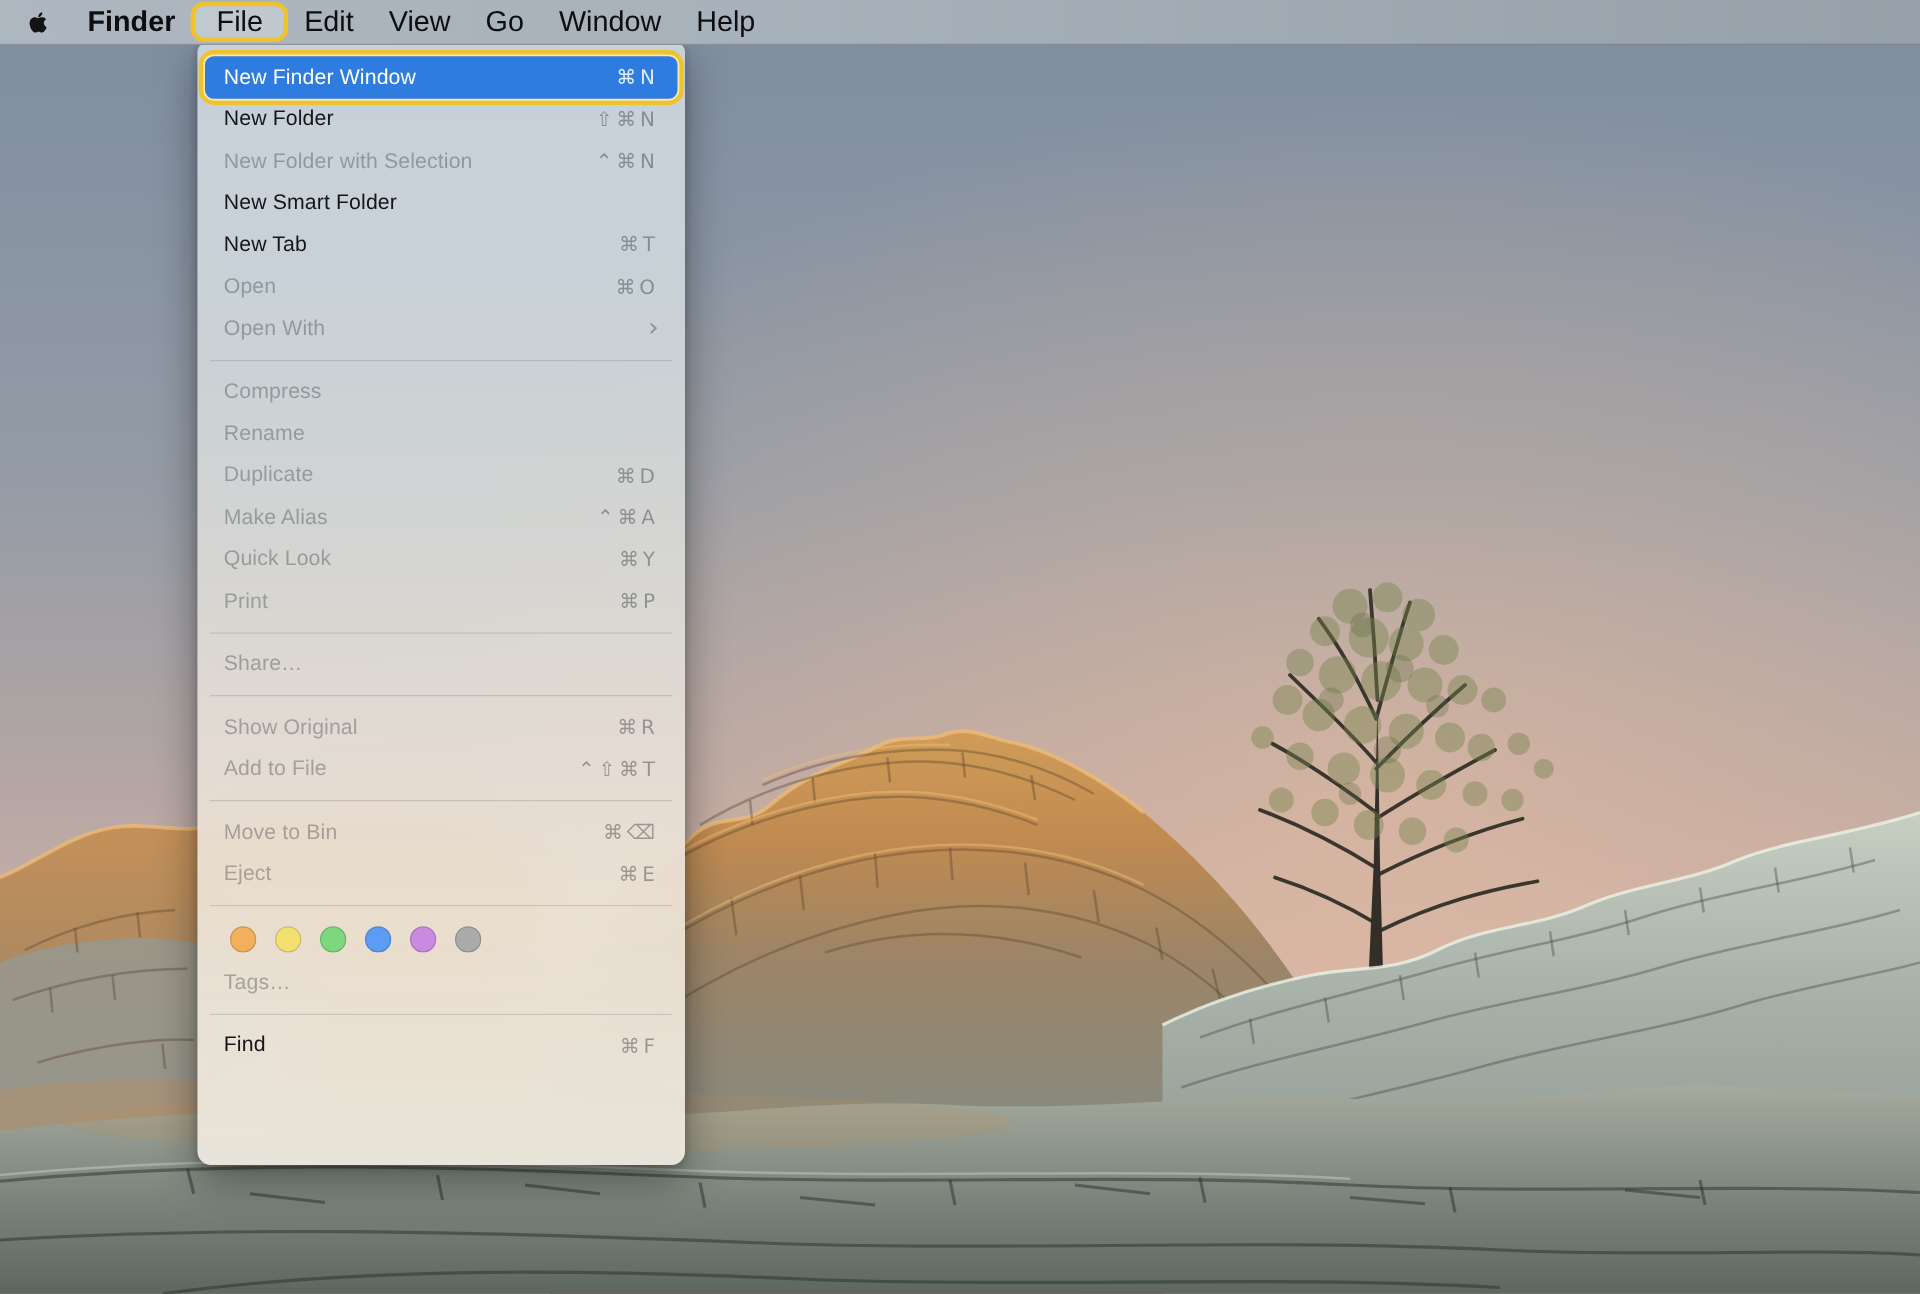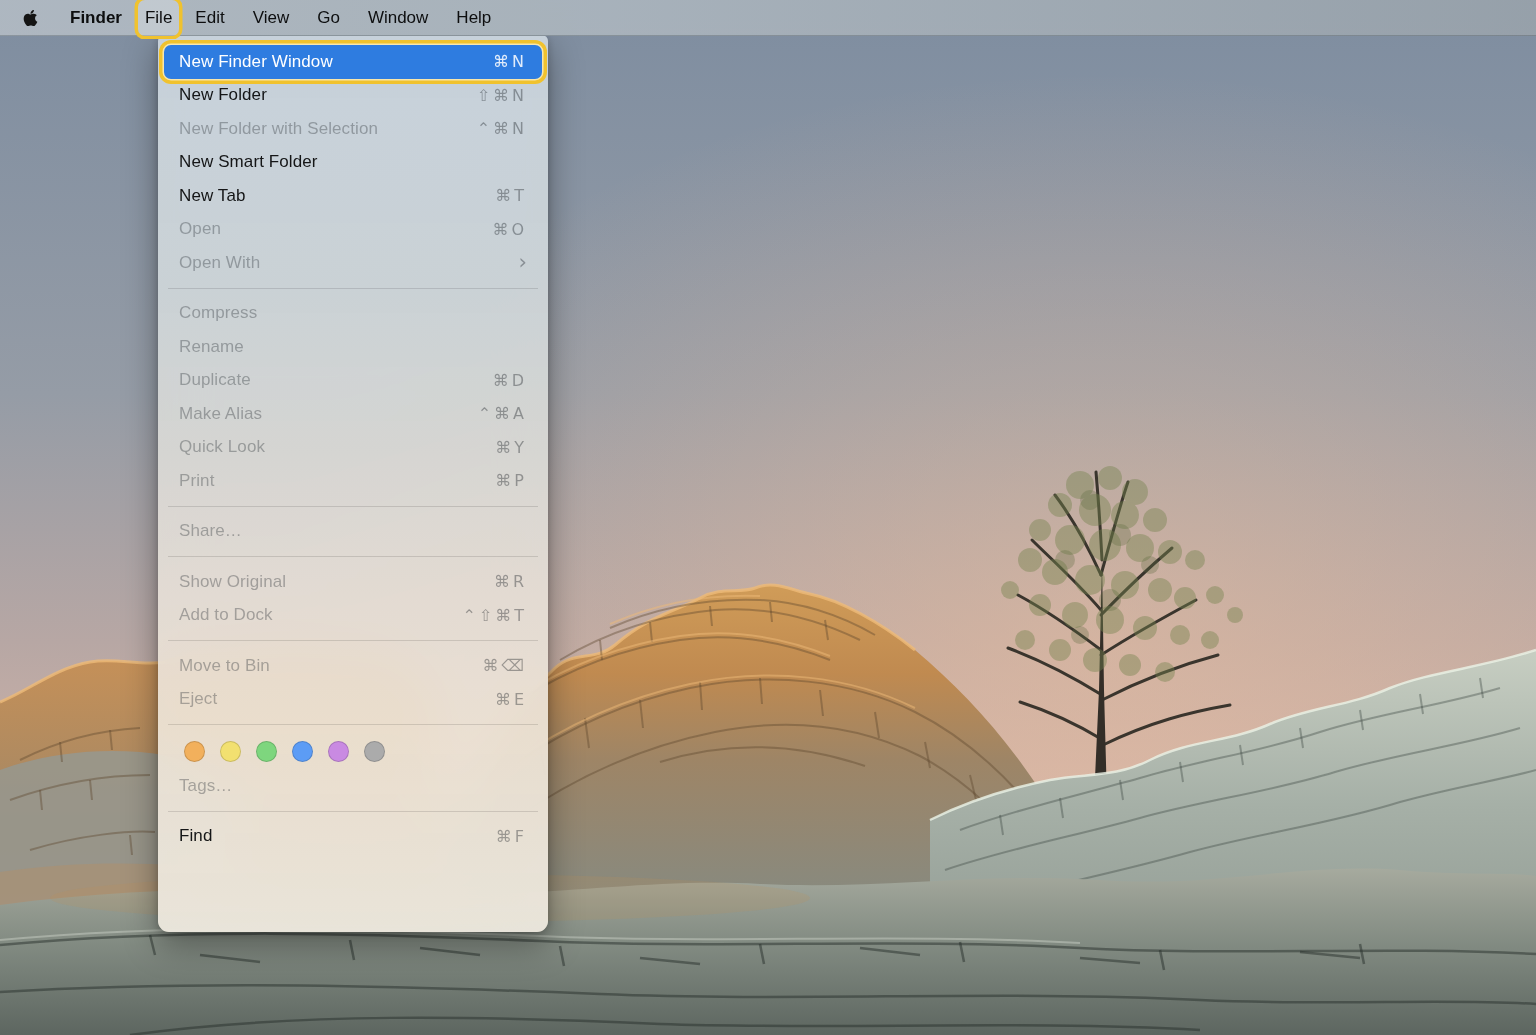--- a/index.html
+++ b/index.html
@@ -8,24 +8,24 @@
          -webkit-font-smoothing:antialiased;}
   .stage svg.wallpaper{position:absolute;inset:0;display:block;}
 
   
   .menubar{position:absolute;left:0;top:0;width:100%;height:35px;
     display:flex;align-items:center;
     background:linear-gradient(to right,rgba(177,186,194,.94),rgba(170,180,188,.94) 40%,rgba(152,162,170,.94));
     border-bottom:1px solid rgba(50,60,70,.28);
     backdrop-filter:blur(18px);z-index:5;}
   .mb-item{height:100%;display:flex;align-items:center;padding:0 14px;
-    font-size:17px;color:#0d0e0f;position:relative;white-space:nowrap;}
+    font-size:23px;color:#0d0e0f;position:relative;white-space:nowrap;}
   .mb-item.apple{padding:0 17px 0 22px;}
   .mb-item.bold{font-weight:700;}
-  .mb-item.open{height:36px;margin:0 2px;padding:0 7px;border-radius:7px;
+  .mb-item.open{height:25px;margin:0 2px;padding:0 17px;border-radius:7px;
     background:rgba(255,255,255,.26);
     box-shadow:0 0 0 3.5px #f0c22e;}
   .apple svg{width:17px;height:20px;display:block;}
 
   
   .menu-panel{position:absolute;left:158px;top:35px;width:390px;height:897px;
     box-sizing:border-box;padding:10px 0;border-radius:6px 6px 11px 11px;
     background:linear-gradient(180deg,
       rgba(203,213,221,.95) 0%,rgba(206,213,216,.94) 28%,
       rgba(217,217,213,.93) 46%,rgba(229,222,214,.93) 62%,
@@ -323,21 +323,21 @@
       <div class="separator"></div>
       <div class="menu-row disabled">
         <span class="label">Share…</span>
       </div>
       <div class="separator"></div>
       <div class="menu-row disabled">
         <span class="label">Show Original</span>
         <span class="shortcut">⌘R</span>
       </div>
       <div class="menu-row disabled">
-        <span class="label">Add to Dock</span>
+        <span class="label">Add to File</span>
         <span class="shortcut">⌃⇧⌘T</span>
       </div>
       <div class="separator"></div>
       <div class="menu-row disabled">
         <span class="label">Move to Bin</span>
         <span class="shortcut">⌘⌫</span>
       </div>
       <div class="menu-row disabled">
         <span class="label">Eject</span>
         <span class="shortcut">⌘E</span>

